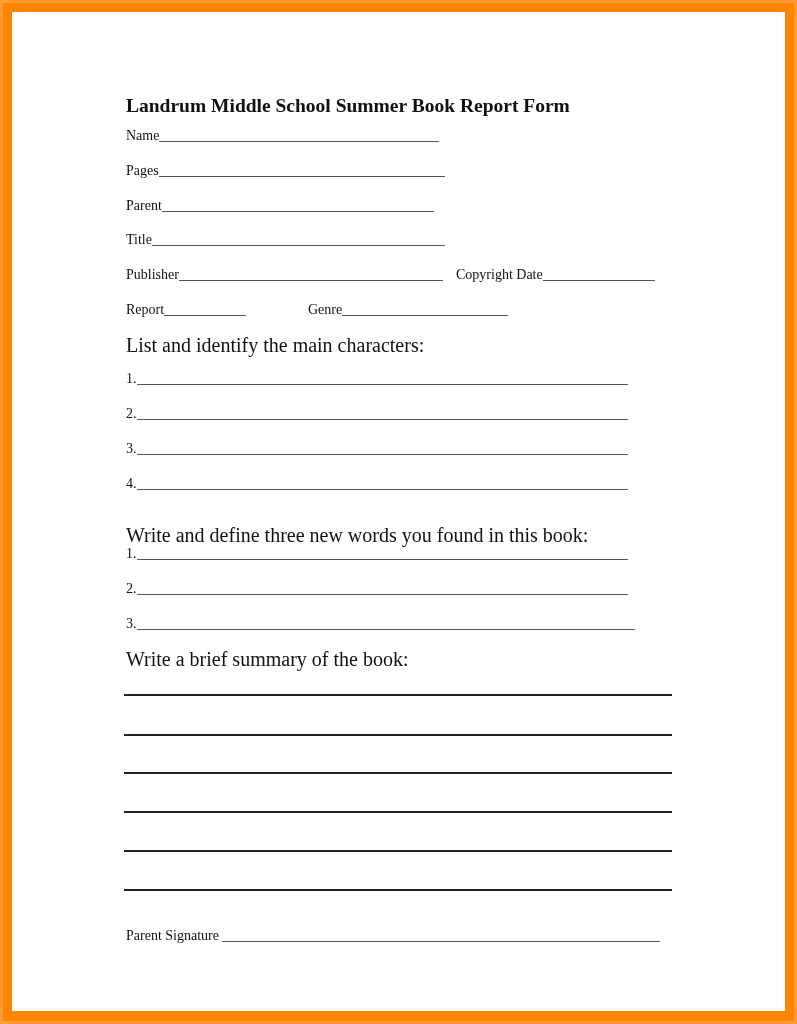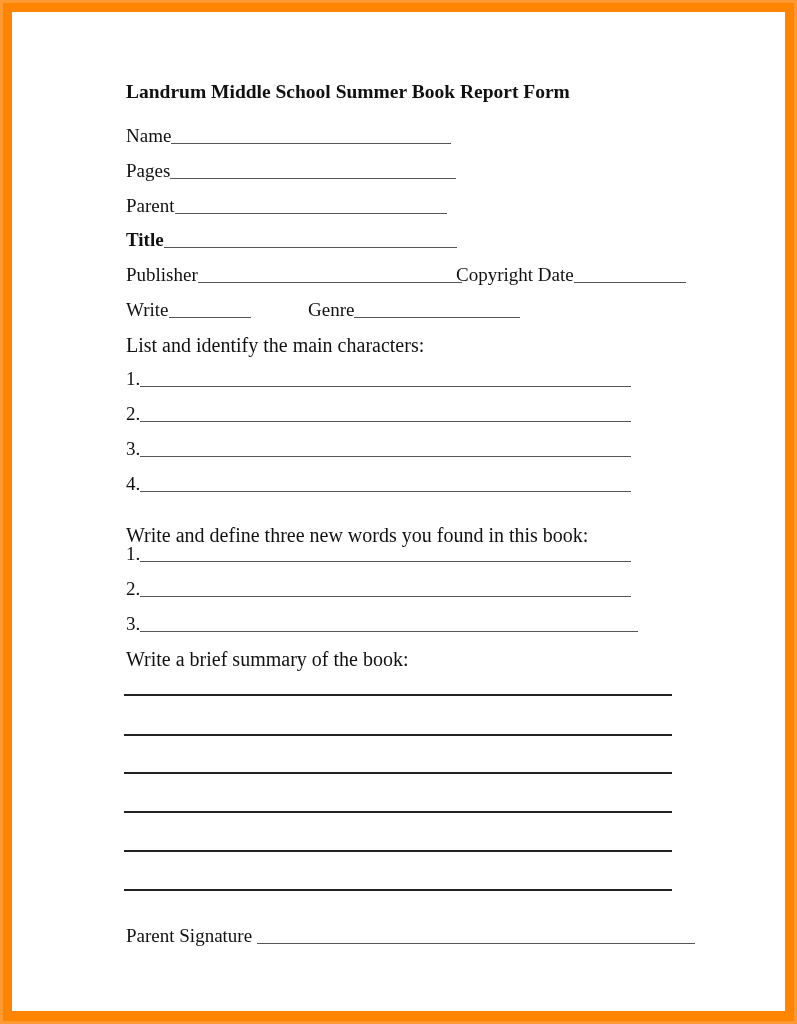--- a/index.html
+++ b/index.html
@@ -16,25 +16,25 @@
     .frame-outer {
       position: absolute; left: 0; top: 0; width: 797px; height: 1024px;
       box-shadow: inset 0 0 0 3px #ff9a33;
       pointer-events: none;
     }
     .page {
       position: absolute; left: 12px; top: 12px; width: 773px; height: 999px;
       background: #ffffff;
     }
     .title {
-      position: absolute; left: 126px; top: 81px;
+      position: absolute; left: 126px; top: 95px;
       font-size: 19.5px; font-weight: bold; white-space: nowrap;
     }
     .field {
-      position: absolute; font-size: 19px; white-space: nowrap; line-height: 18px;
+      position: absolute; font-size: 14px; white-space: nowrap; line-height: 18px;
     }
     .field .blank {
       display: inline-block; border-bottom: 1px solid #555; height: 14px;
       vertical-align: baseline; margin-bottom: -2px;
     }
     .prompt {
       position: absolute; left: 126px; font-size: 20px; white-space: nowrap; line-height: 18px;
     }
     .rule {
       position: absolute; left: 124px; width: 548px; height: 2px; background: #222;
@@ -51,31 +51,31 @@
 
 <div class="field" style="left:126px;top:127px;">
   <span>Name</span><span class="blank" style="width:280px;"></span>
 </div>
 <div class="field" style="left:126px;top:162px;">
   <span>Pages</span><span class="blank" style="width:286px;"></span>
 </div>
 <div class="field" style="left:126px;top:197px;">
   <span>Parent</span><span class="blank" style="width:272px;"></span>
 </div>
-<div class="field" style="left:126px;top:231px;font-weight:bold;">
+<div class="field" style="left:126px;top:231px;">
   <span>Title</span><span class="blank" style="width:293px;"></span>
 </div>
 <div class="field" style="left:126px;top:266px;">
   <span>Publisher</span><span class="blank" style="width:264px;"></span>
 </div>
 <div class="field" style="left:456px;top:266px;">
   <span>Copyright Date</span><span class="blank" style="width:112px;"></span>
 </div>
 <div class="field" style="left:126px;top:301px;">
-  <span>Write</span><span class="blank" style="width:82px;"></span>
+  <span>Report</span><span class="blank" style="width:82px;"></span>
 </div>
 <div class="field" style="left:308px;top:301px;">
   <span>Genre</span><span class="blank" style="width:166px;"></span>
 </div>
 
 <div class="prompt" style="top:336px;">List and identify the main characters:</div>
 <div class="field" style="left:126px;top:370px;">
   <span>1.</span><span class="blank" style="width:491px;"></span>
 </div>
 <div class="field" style="left:126px;top:405px;">

